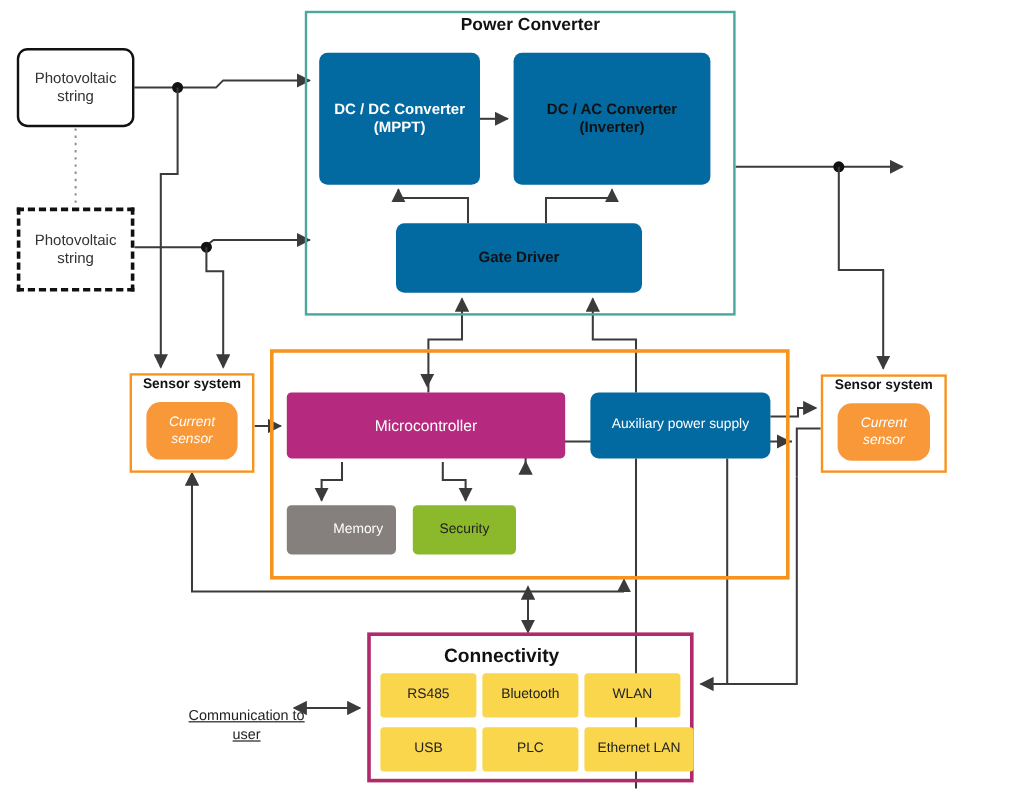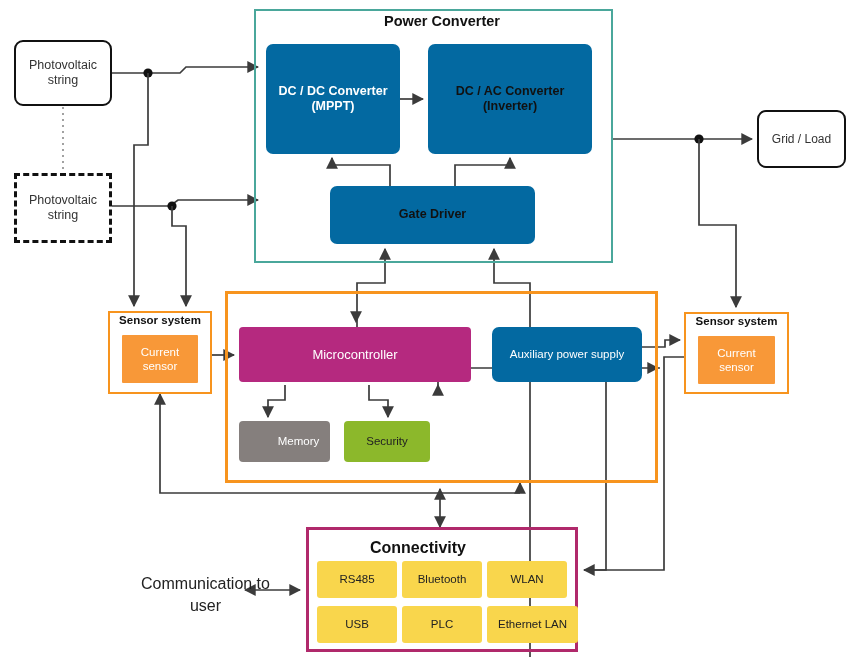--- a/index.html
+++ b/index.html
@@ -15,21 +15,21 @@
   .grp-control{border:3px solid #f7941e;}
   .grp-conn{border:3px solid #b0296b;}
   .grp-sensor{border:2px solid #f7941e;background:#fff;}
 
   
   .teal{background:#0369a1;color:#fff;border-radius:7px;font-weight:bold;}
   .teal.plain{font-weight:normal;}
   .magenta{background:#b5297f;color:#fff;border-radius:4px;}
   .grey{background:#857f7d;color:#fff;border-radius:4px;}
   .green{background:#8cb82b;color:#222;border-radius:4px;}
-  .orange{background:#f89838;color:#fff;border-radius:1px;}
+  .orange{background:#f89838;color:#fff;border-radius:12px;font-style:italic;}
   .yellow{background:#f8d košt;}
   .yellow{background:#f9d64c;color:#222;border-radius:3px;text-align:center;}
   .white-box{background:#fff;border:2px solid #111;border-radius:9px;color:#333;}
   .white-box.dashed{border:3px dashed #111;border-radius:0;}
   .plainlabel{position:absolute;color:#222;text-align:center;}
 </style>
 </head>
 <body>
 
 <div id="stage">
@@ -140,25 +140,24 @@
   <div class="node grey" style="left:239px;top:421px;width:91px;height:41px;font-size:11.5px;padding-left:28px;">Memory</div>
 
   <div class="node green" style="left:344px;top:421px;width:86px;height:41px;font-size:11.5px;">Security</div>
 
   <div class="node orange" style="left:122px;top:335px;width:76px;height:48px;font-size:11.5px;white-space:pre-line;">Current
 sensor</div>
 
   <div class="node orange" style="left:698px;top:336px;width:77px;height:48px;font-size:11.5px;white-space:pre-line;">Current
 sensor</div>
 
-  <div class="node white-box" style="left:757px;top:110px;width:89px;height:58px;font-size:12px;">Grid / Load</div>
 
   <div class="node yellow" style="left:317px;top:561px;width:80px;height:37px;font-size:11.5px;">RS485</div>
   <div class="node yellow" style="left:402px;top:561px;width:80px;height:37px;font-size:11.5px;">Bluetooth</div>
   <div class="node yellow" style="left:487px;top:561px;width:80px;height:37px;font-size:11.5px;">WLAN</div>
   <div class="node yellow" style="left:317px;top:606px;width:80px;height:37px;font-size:11.5px;">USB</div>
   <div class="node yellow" style="left:402px;top:606px;width:80px;height:37px;font-size:11.5px;">PLC</div>
   <div class="node yellow" style="left:487px;top:606px;width:91px;height:37px;font-size:11.5px;">Ethernet LAN</div>
 
-  <div class="plainlabel" style="left:128px;top:573px;width:155px;font-size:16px;white-space:pre-line;line-height:1.35;">Communication to
+  <div class="plainlabel" style="left:128px;top:588px;width:155px;font-size:12px;white-space:pre-line;line-height:1.35;text-decoration:underline;">Communication to
 user</div>
 
 </div>
 
 </body></html>

